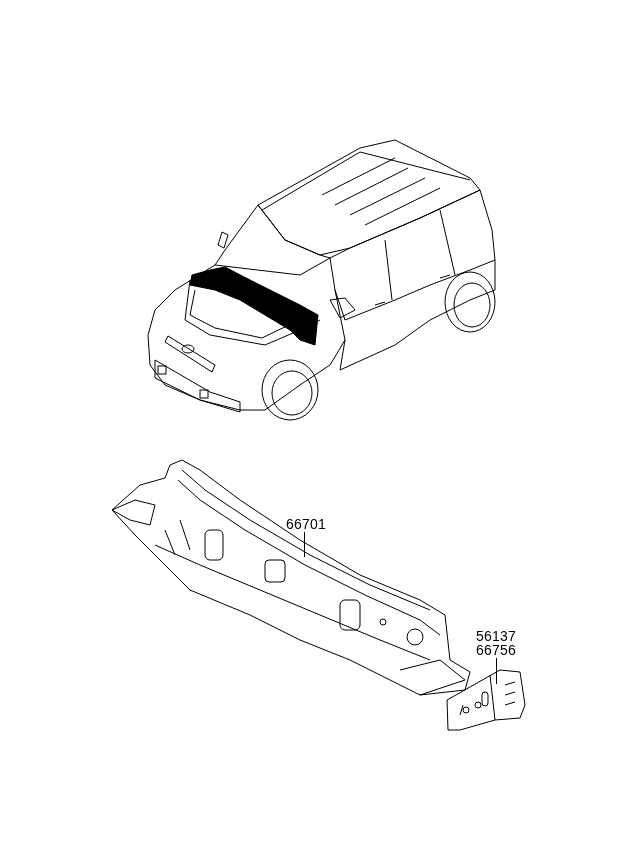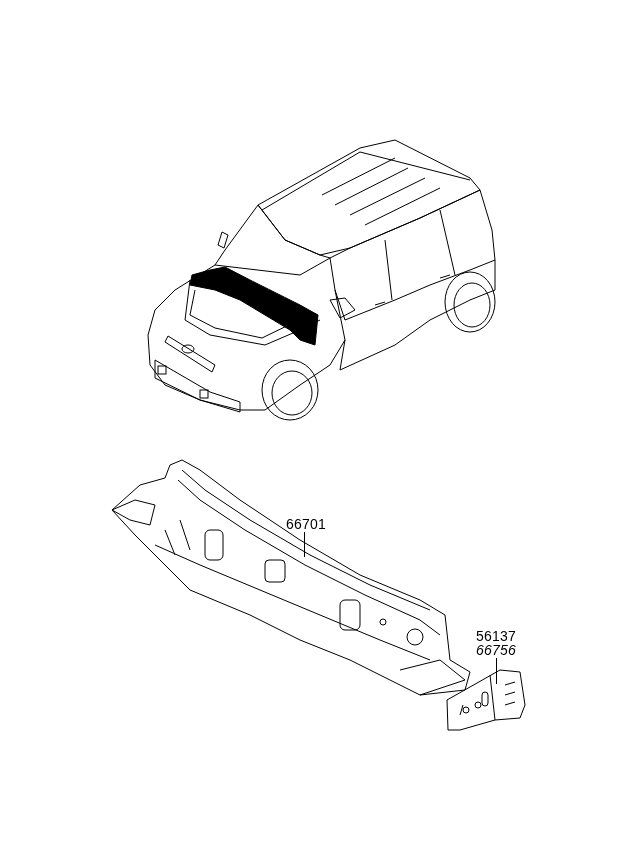--- a/index.html
+++ b/index.html
@@ -89,16 +89,16 @@
       <path d="M505,685 L515,682"></path>
         <path d="M505,695 L515,692"></path>
         <path d="M505,705 L515,702"></path>
     </g>
   </svg>
 
   <div class="label" style="left:286px; top:517px;">66701</div>
   <div class="leader" style="left:304px; top:532px; height:25px;"></div>
 
   <div class="label" style="left:476px; top:629px;">56137</div>
-  <div class="label" style="left:476px; top:643px;font-style:italic;">66756</div>
+  <div class="label" style="left:476px; top:643px;">66756</div>
   <div class="leader" style="left:496px; top:658px; height:26px;"></div>
 
 </div>
 
 </body></html>

